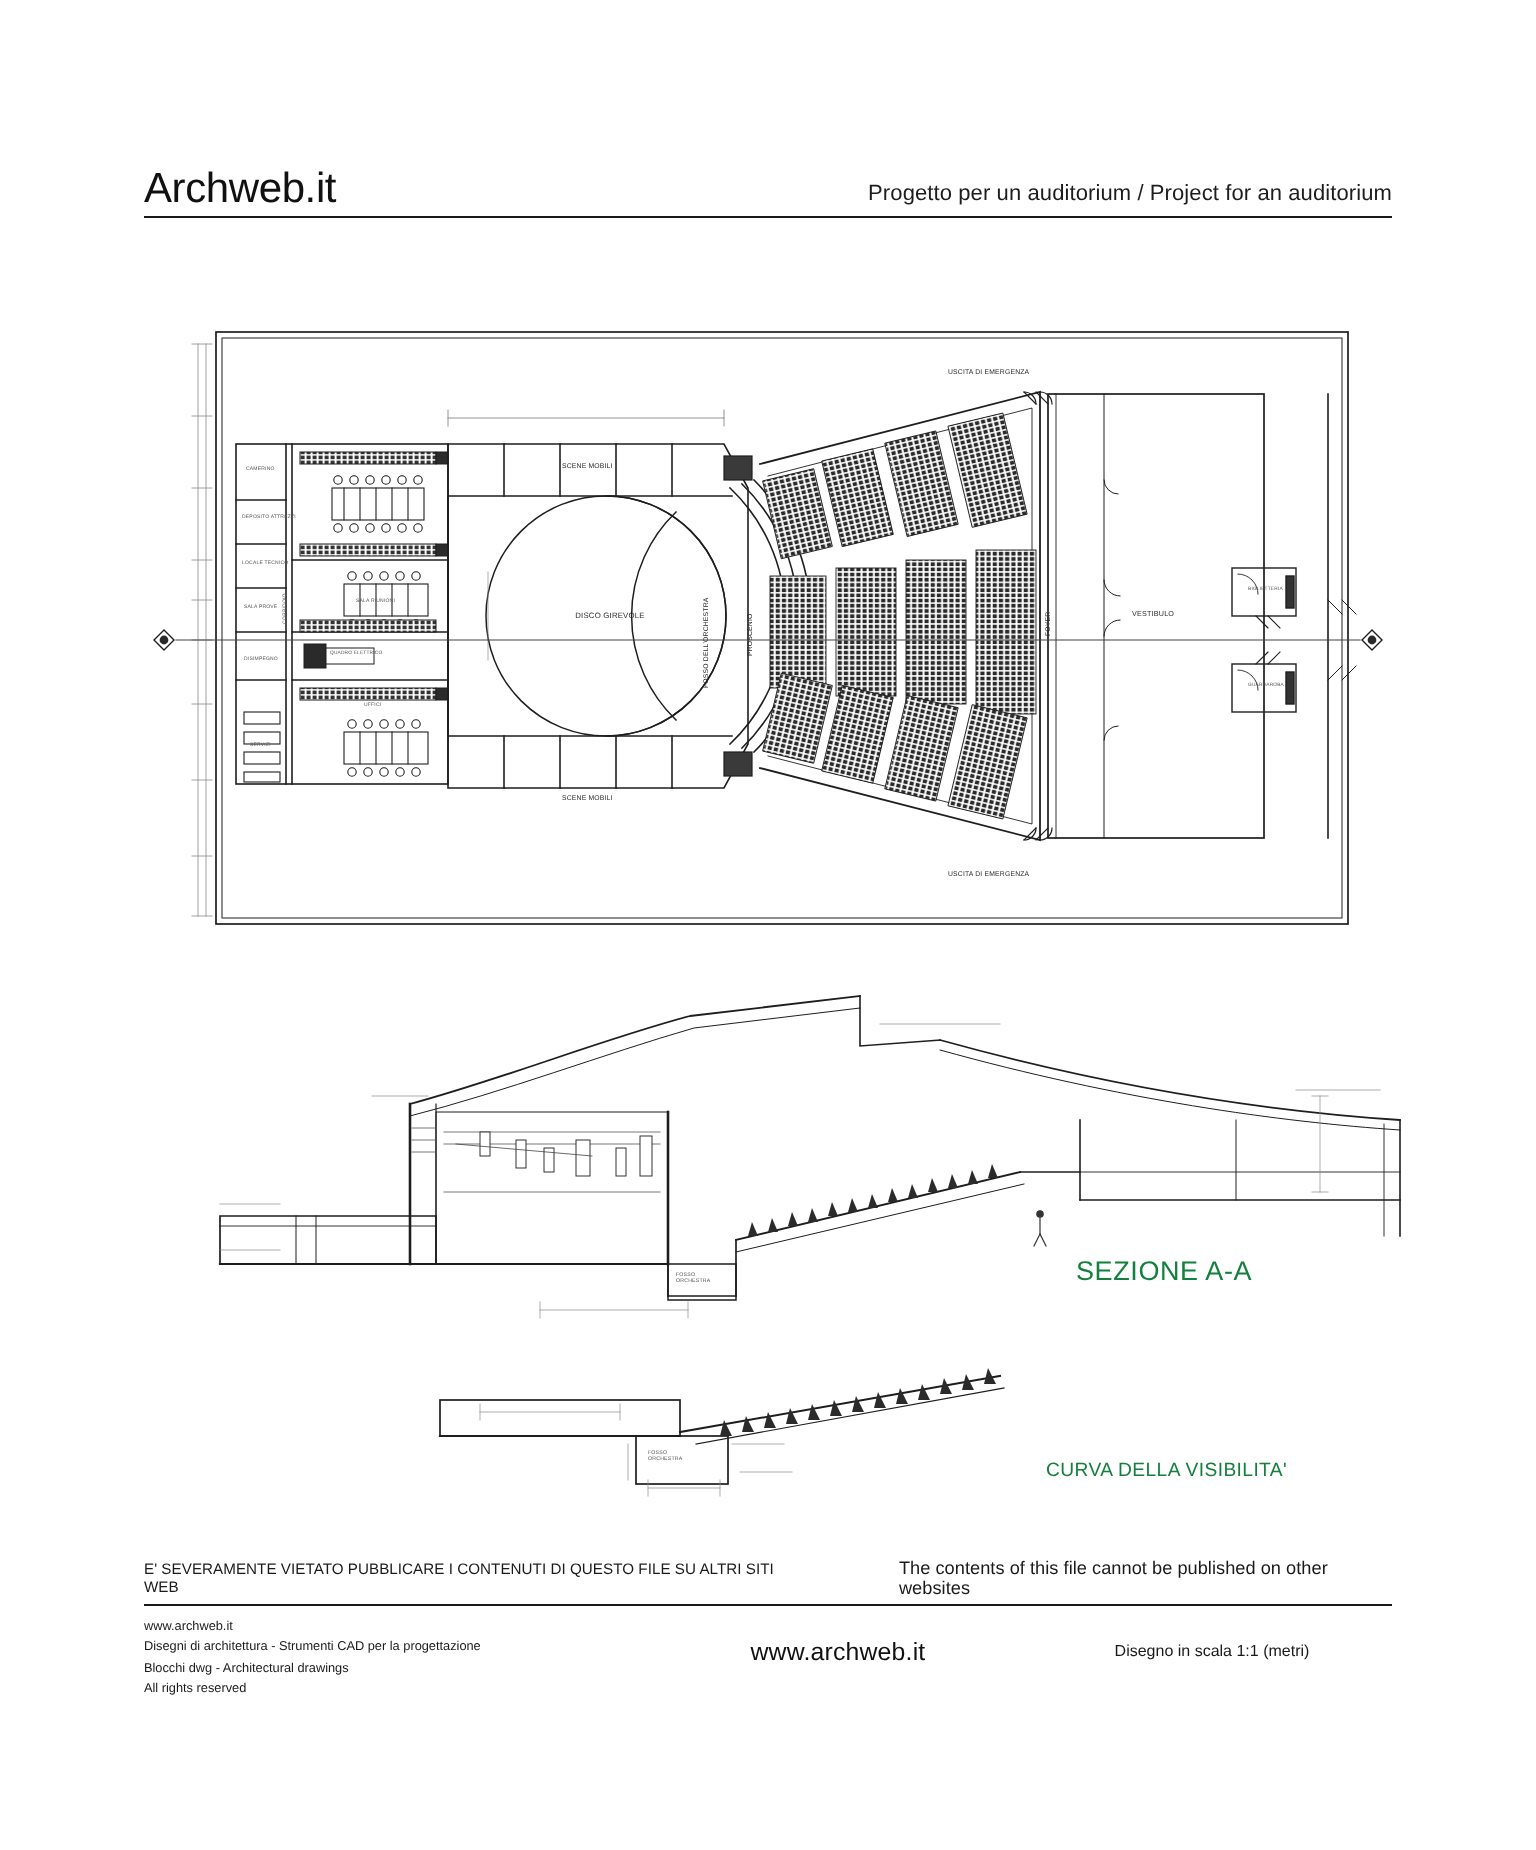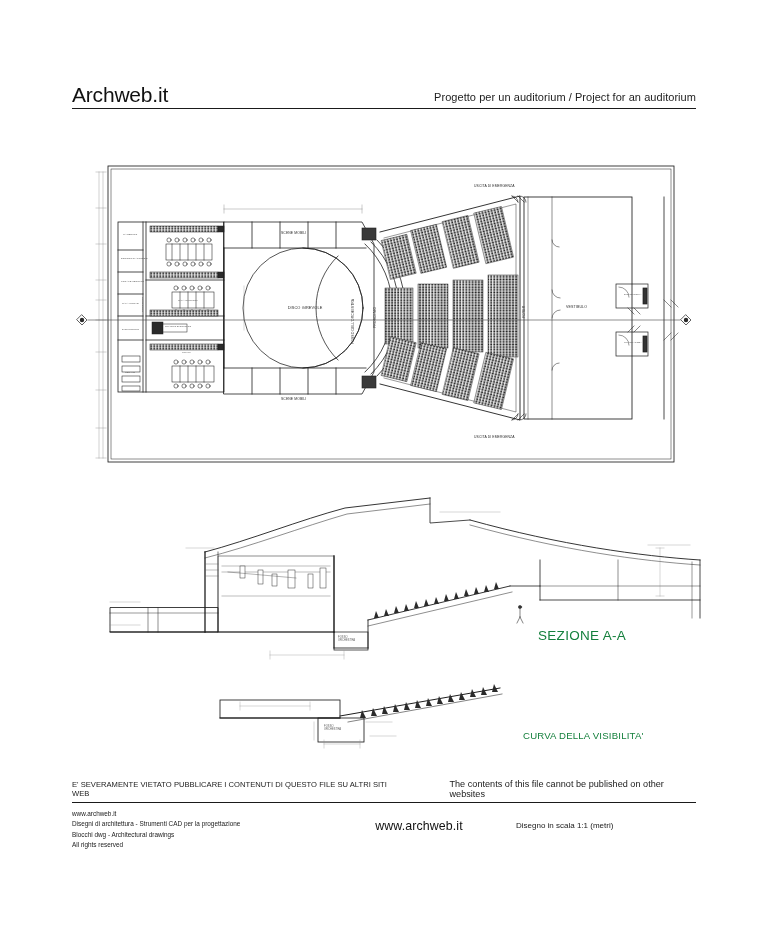--- a/index.html
+++ b/index.html
@@ -140,21 +140,21 @@
   .fc-mid {
     font-size: 12.4px;
     color: #111;
     padding-top: 10px;
     letter-spacing: 0.1px;
   }
   .fc-right {
     font-size: 8px;
     color: #1a1a1a;
     padding-top: 12px;
-    text-align: left;
+    text-align: center;
     width: 180px;
   }
 </style>
 </head>
 <body>
 
 <div class="sheet">
 
   <div class="header">
     <div class="header-row">

